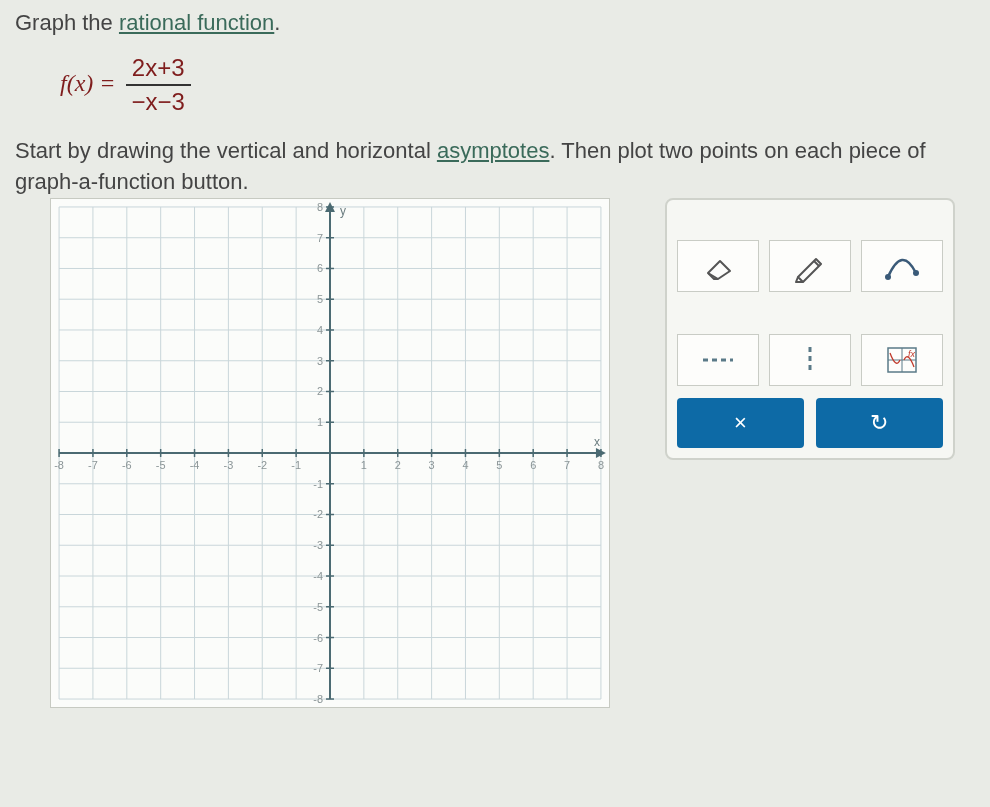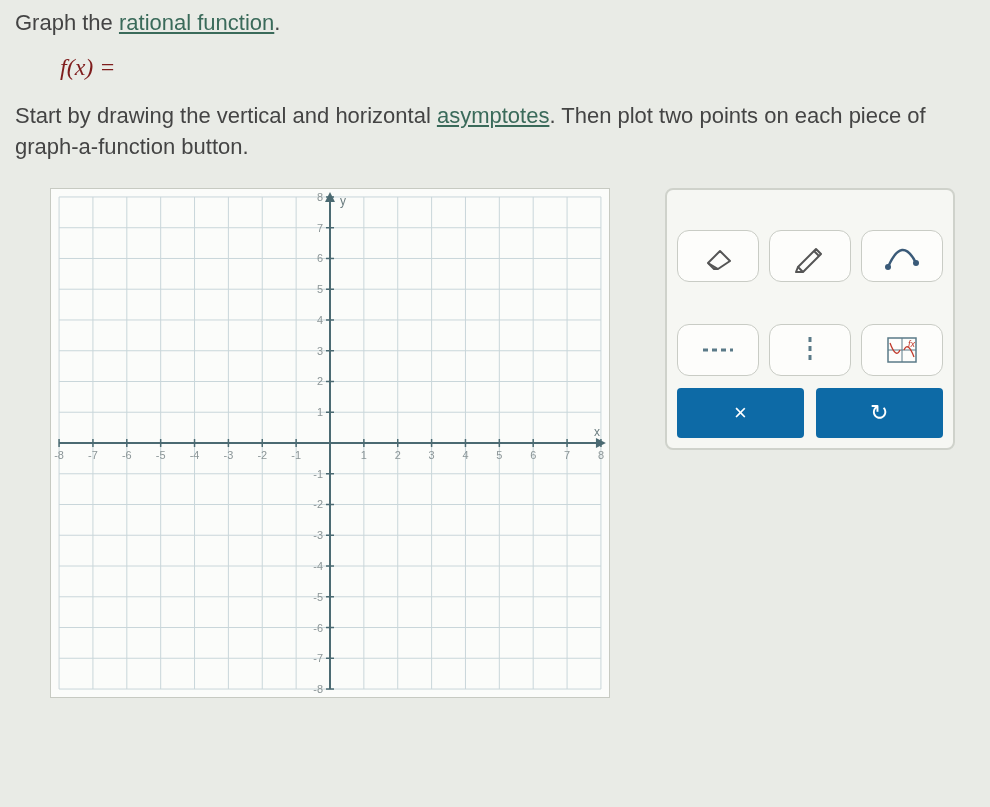--- a/index.html
+++ b/index.html
@@ -36,21 +36,20 @@
       font-style: normal;
       font-family: Arial, sans-serif;
       margin-left: 4px;
     }
     .frac .num { display:block; border-bottom: 2px solid #333; padding: 0 6px 2px; }
     .frac .den { display:block; padding: 2px 6px 0; }
     .instruction {
       font-size: 22px;
       color: #444;
       line-height: 1.4;
-      margin-bottom: 25px;
     }
     .content-row {
       display: flex;
       align-items: flex-start;
       gap: 55px;
       padding-left: 35px;
     }
     .graph-wrap {
       width: 560px;
       height: 510px;
@@ -69,21 +68,21 @@
     .tool-row {
       display: flex;
       justify-content: space-between;
       margin-bottom: 12px;
     }
     .tool-btn {
       width: 82px;
       height: 52px;
       background: #fdfdfb;
       border: 1px solid #c9ccc5;
-      border-radius: 12px;
+      border-radius: 0;
       display: flex;
       align-items: center;
       justify-content: center;
       cursor: pointer;
       margin-top: 30px;
     }
     .tool-btn svg { width: 40px; height: 34px; }
     .action-row {
       display: flex;
       justify-content: space-between;
@@ -105,20 +104,24 @@
   </style>
 </head>
 <body>
 
 <div class="problem-text">
   <span>Graph the </span><span class="underline-link">rational function</span><span>.</span>
 </div>
 
 <div class="equation-area">
   <span>f(x) =</span>
+  <span class="frac">
+    <span class="num">2x+3</span>
+    <span class="den">−x−3</span>
+  </span>
 </div>
 
 <div class="instruction">
   <span>Start by drawing the vertical and horizontal </span><span class="underline-link">asymptotes</span><span>. Then plot two points on each piece of</span><br>
   <span>graph-a-function button.</span>
 </div>
 
 <div class="content-row">
   <div class="graph-wrap">
     <svg class="graph-svg" viewBox="0 0 560 510">

